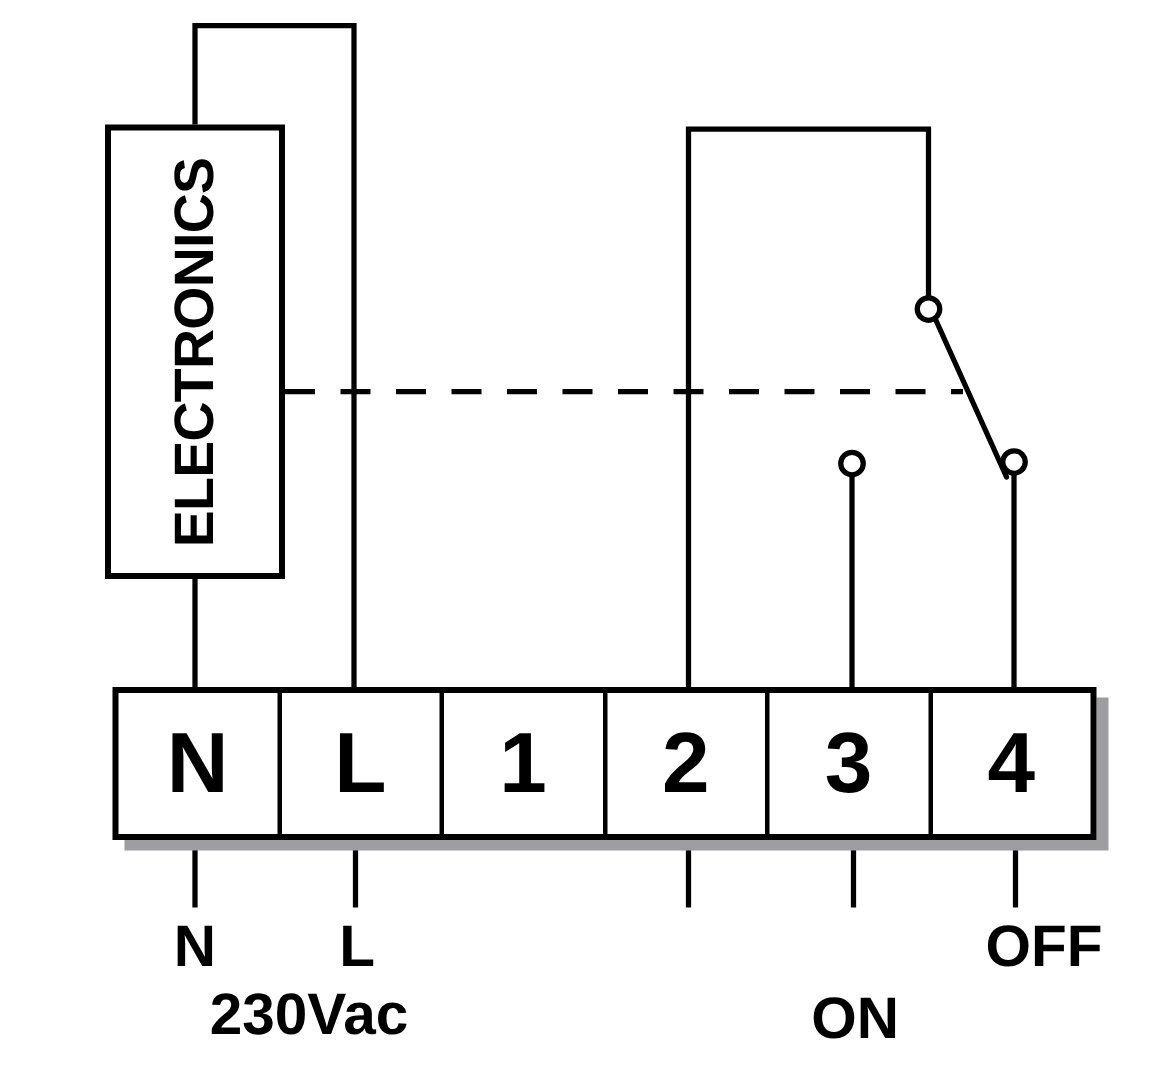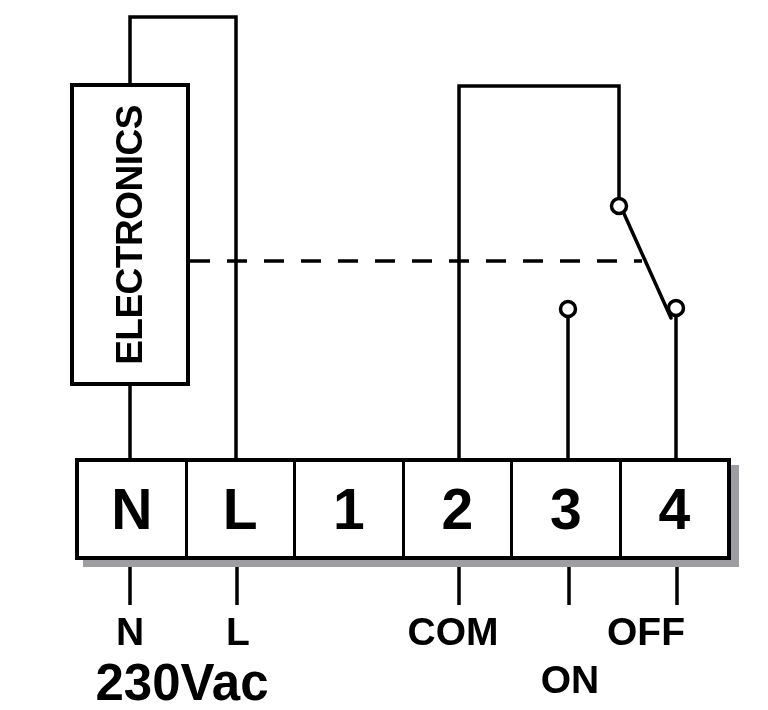--- a/index.html
+++ b/index.html
@@ -76,24 +76,25 @@
     transform: translateX(-50%);
     font-size: 39px;
     font-weight: bold;
     white-space: nowrap;
     line-height: 1;
   }
   .supply-label {
     position: absolute;
     top: 657px;
     transform: translateX(-50%);
-    font-size: 51px;
+    font-size: 39px;
     font-weight: bold;
     white-space: nowrap;
     line-height: 1;
+    margin-left: 24px;
   }
 </style>
 </head>
 <body>
 
 <div class="canvas">
 
   <svg class="wires-svg" viewBox="0 0 768 710" fill="none" stroke="#000000" stroke-width="3.5">
 
     <polyline points="130,86 130,17 236,17 236,458"></polyline>
@@ -140,18 +141,17 @@
     <div class="terminal-cell">
       <span>3</span>
     </div>
     <div class="terminal-cell">
       <span>4</span>
     </div>
   </div>
 
   <div class="wire-label" style="left:130px;">N</div>
   <div class="wire-label" style="left:238px;">L</div>
-  <div class="wire-label" style="left:453px;">COM</div>
   <div class="wire-label" style="left:570px;margin-top:48px;">ON</div>
-  <div class="wire-label" style="left:646px;">OFF</div>
+  <div class="wire-label" style="left:696px;">OFF</div>
   <div class="supply-label" style="left:182px;">230Vac</div>
 
 </div>
 
 </body></html>

